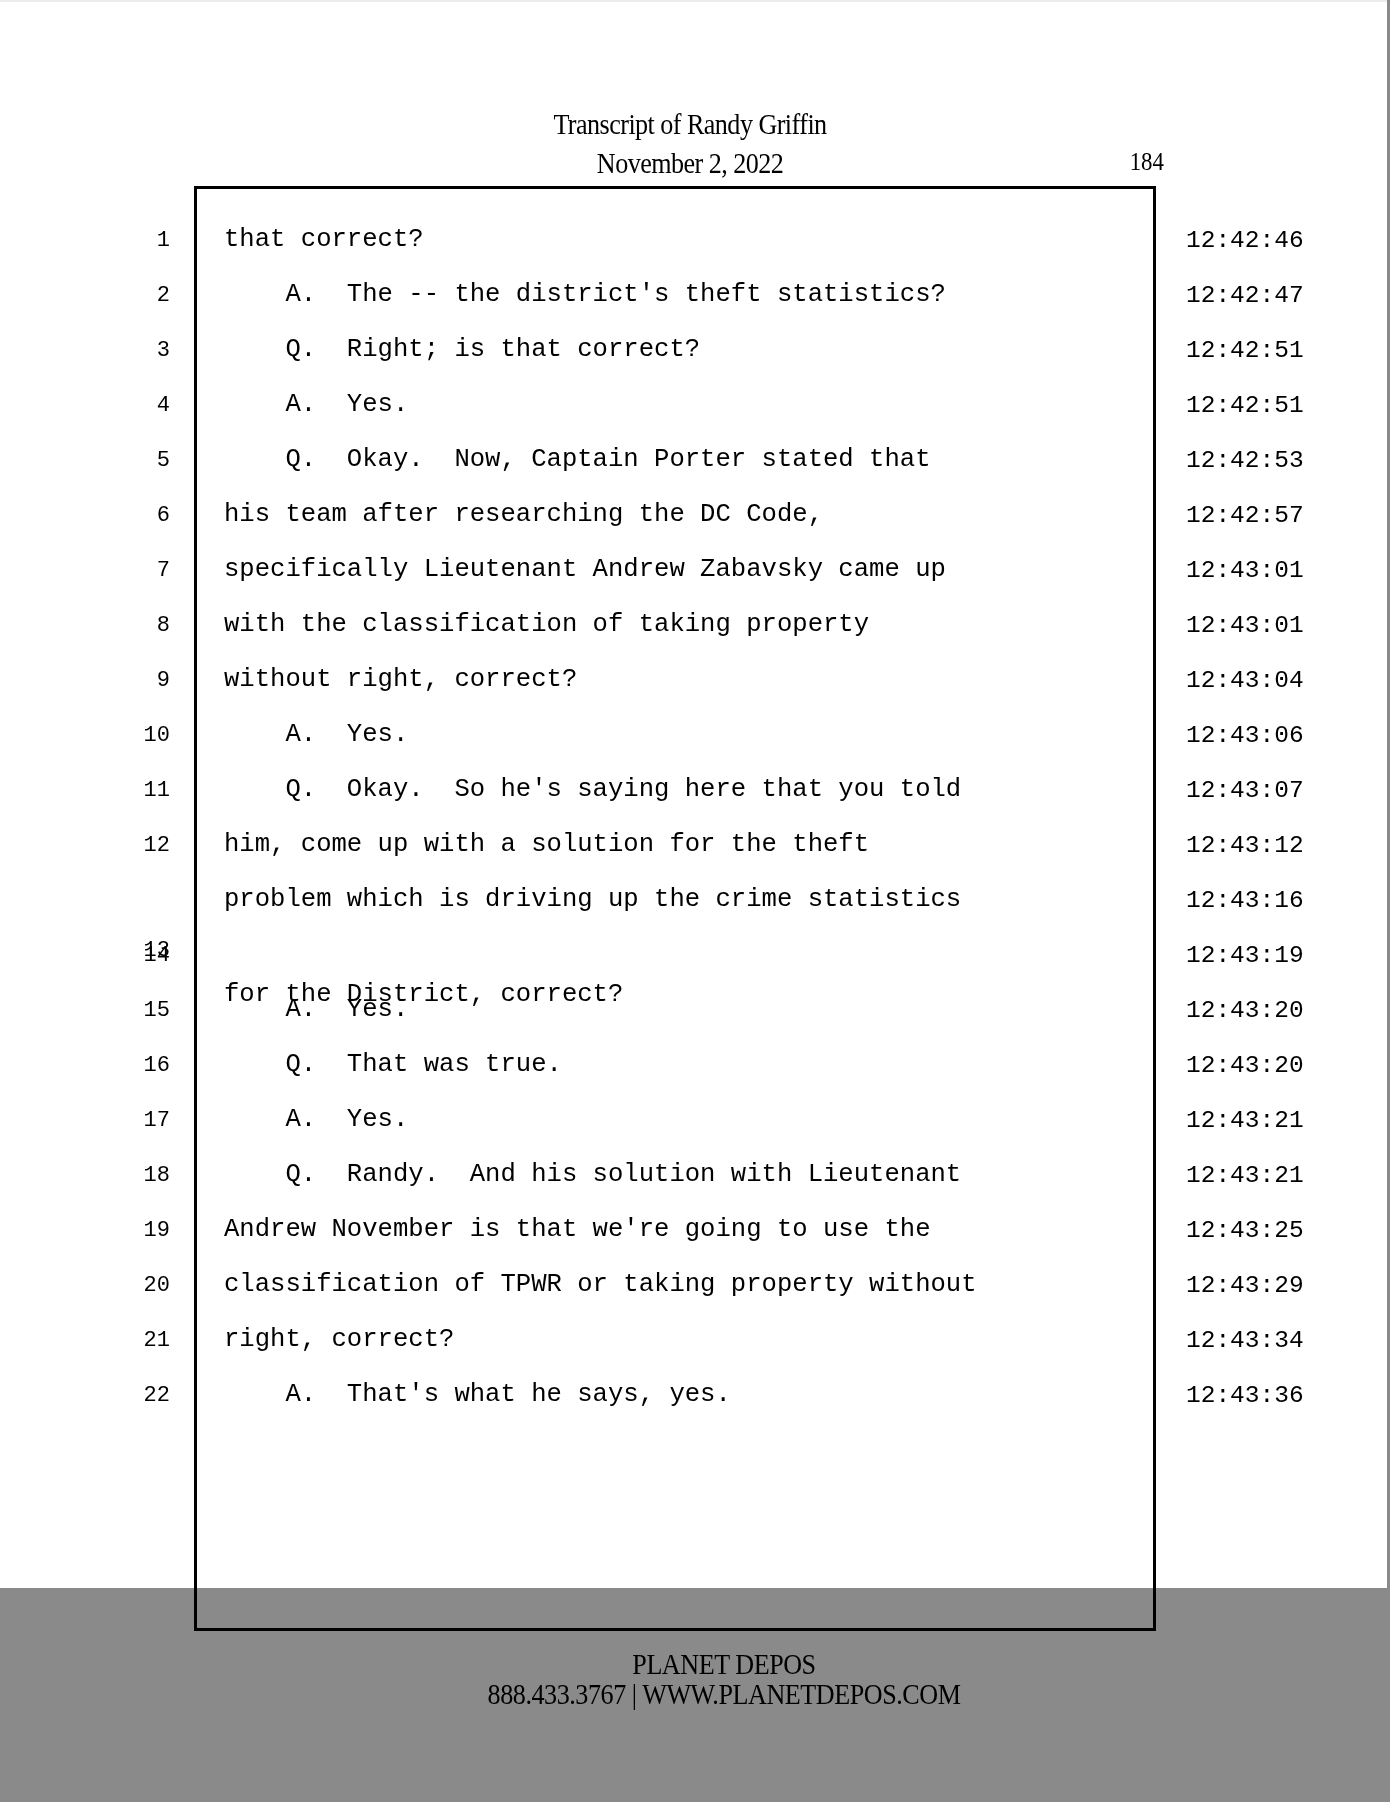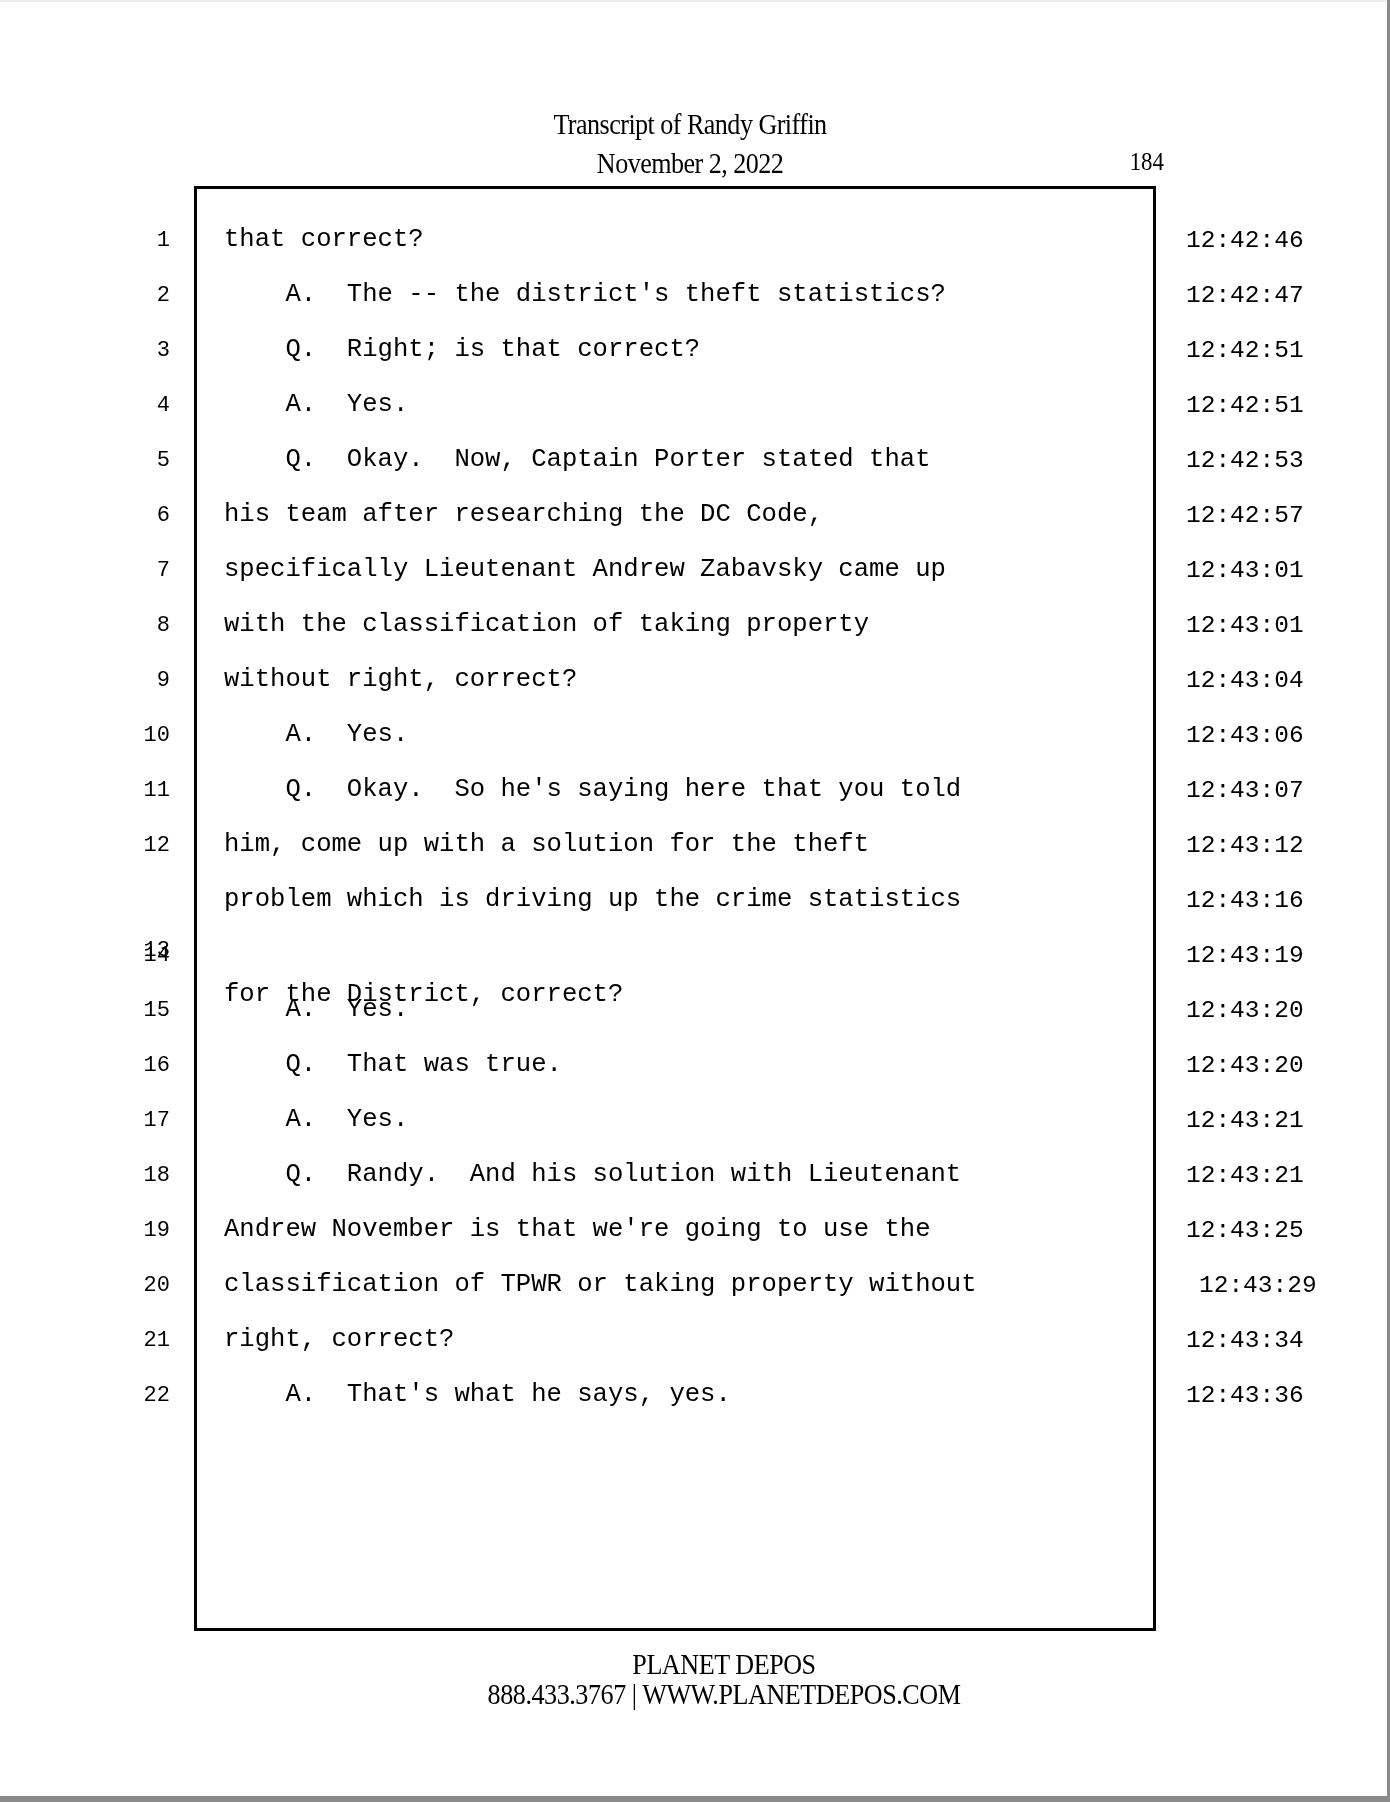--- a/index.html
+++ b/index.html
@@ -11,21 +11,21 @@
       width: 1390px;
       height: 1802px;
       position: relative;
       overflow: hidden;
     }
     .page {
       position: absolute;
       left: 0;
       top: 0;
       width: 1387px;
-      height: 1796px;
+      height: 1588px;
       background: #ffffff;
       border-top: 2px solid #ececec;
       box-sizing: border-box;
     }
     .serif {
       font-family: "Liberation Serif", "DejaVu Serif", serif;
       color: #000;
     }
     .mono {
       font-family: "Liberation Mono", "DejaVu Sans Mono", monospace;
@@ -189,21 +189,21 @@
       <div class="line-text mono" style="top: 1103px;">    A.  Yes.</div>
       <div class="line-time mono" style="top: 1104px;">12:43:21</div>
       <div class="line-num mono" style="top: 1161px;">18</div>
       <div class="line-text mono" style="top: 1158px;">    Q.  Randy.  And his solution with Lieutenant</div>
       <div class="line-time mono" style="top: 1159px;">12:43:21</div>
       <div class="line-num mono" style="top: 1216px;">19</div>
       <div class="line-text mono" style="top: 1213px;">Andrew November is that we're going to use the</div>
       <div class="line-time mono" style="top: 1214px;">12:43:25</div>
       <div class="line-num mono" style="top: 1271px;">20</div>
       <div class="line-text mono" style="top: 1268px;">classification of TPWR or taking property without</div>
-      <div class="line-time mono" style="top: 1269px; margin-left: 13px;">12:43:29</div>
+      <div class="line-time mono" style="top: 1269px;">12:43:29</div>
       <div class="line-num mono" style="top: 1326px; font-family: Liberation Mono, monospace;">21</div>
       <div class="line-text mono" style="top: 1323px;">right, correct?</div>
       <div class="line-time mono" style="top: 1324px;">12:43:34</div>
       <div class="line-num mono" style="top: 1381px;">22</div>
       <div class="line-text mono" style="top: 1378px;">    A.  That's what he says, yes.</div>
       <div class="line-time mono" style="top: 1379px;">12:43:36</div>
     </div>
 
   <div class="ftr-1 serif">PLANET DEPOS</div>
   <div class="ftr-2 serif">888.433.3767 | WWW.PLANETDEPOS.COM</div>

